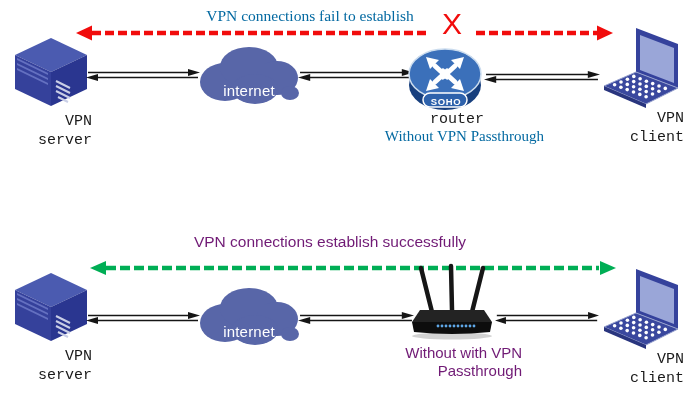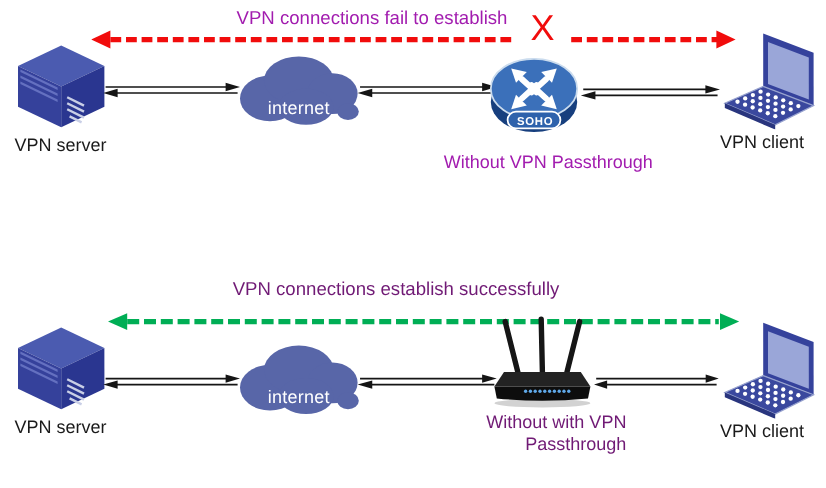--- a/index.html
+++ b/index.html
@@ -1,22 +1,22 @@
 <!DOCTYPE html>
 <html><head>
 <meta charset="utf-8">
 <style>
   html,body{margin:0;padding:0;background:#fff;}
   .stage{position:relative;width:688px;height:407px;background:#fff;overflow:hidden;
          font-family:"Liberation Sans",sans-serif;}
   .abs{position:absolute;}
   .title{font-size:15.5px;text-align:center;white-space:nowrap;}
-  .fail-color{color:#a21caf;}
+  .fail-color{color:#0369a1;font-family:Liberation Serif, serif;}
   .success-color{color:#701a75;}
-  .node-label{font-size:15px;color:#1a1a1a;text-align:left;line-height:1.25;}
+  .node-label{font-size:15px;color:#1a1a1a;text-align:right;line-height:1.25;font-family:Liberation Mono, monospace;}
   .router-note{font-size:15px;text-align:right;line-height:1.2;}
   .x-mark{font-size:30px;color:#F10C0C;text-align:center;font-weight:400;line-height:1;}
   .cloud-label{position:absolute;left:0;right:0;top:16px;text-align:center;
                color:#fff;font-size:15px;letter-spacing:.2px;margin-top:22px;}
   .badge-label{position:absolute;left:0;right:0;top:48px;height:16px;line-height:13px;
                text-align:center;color:#fff;font-size:9.5px;font-weight:bold;letter-spacing:.6px;}
   svg{display:block;}
   .link line{stroke:#151515;stroke-width:1.4;}
   .link polygon{fill:#151515;}
 </style>
@@ -94,20 +94,21 @@
       <g fill="#fff">
         <polygon points="20,10 33,13 24,22"></polygon>
         <polygon points="58,10 45,13 54,22"></polygon>
         <polygon points="20,44 24,32 33,41"></polygon>
         <polygon points="58,44 54,32 45,41"></polygon>
       </g>
       <rect x="17" y="46" width="44" height="14" rx="7" fill="#2E62AC" stroke="#fff" stroke-width="1.5"></rect>
     </svg>
     <span class="badge-label">SOHO</span>
   </div>
+  <div class="abs node-label" style="left:408px;top:111px;width:76px;">router</div>
   <div class="abs router-note fail-color" style="left:349px;top:127px;width:195px;">Without VPN Passthrough</div>
 
   <svg class="abs link" style="left:484px;top:70px;" width="116" height="14" viewBox="0 0 114 14" preserveAspectRatio="none">
     <line x1="2" y1="4.5" x2="103" y2="4.5"></line>
       <polygon points="114,4.5 102,1 102,8"></polygon>
     <line x1="11" y1="9.5" x2="112" y2="9.5"></line>
       <polygon points="0,9.5 12,6 12,13"></polygon>
   </svg>
 
   <div class="abs" style="left:600px;top:26px;width:84px;">

